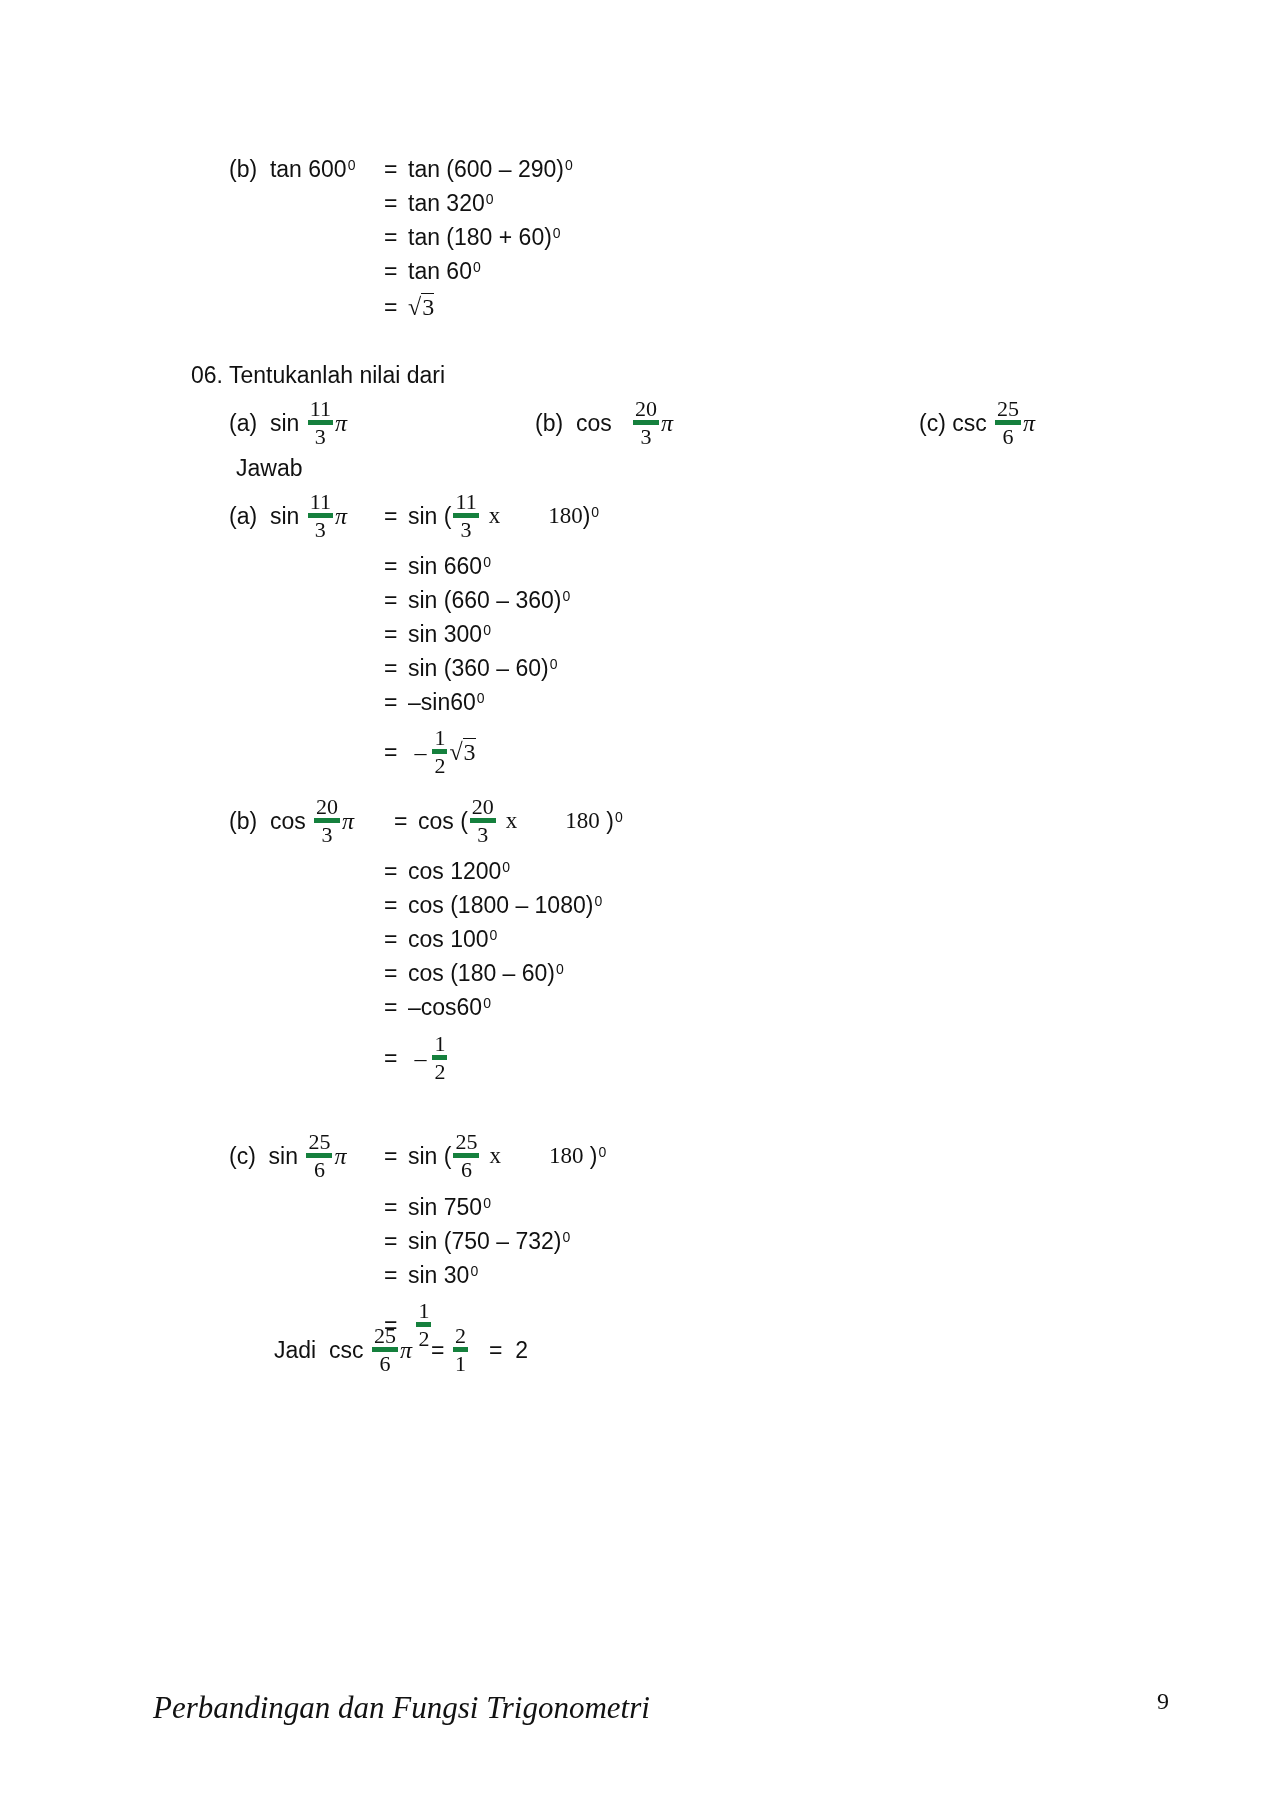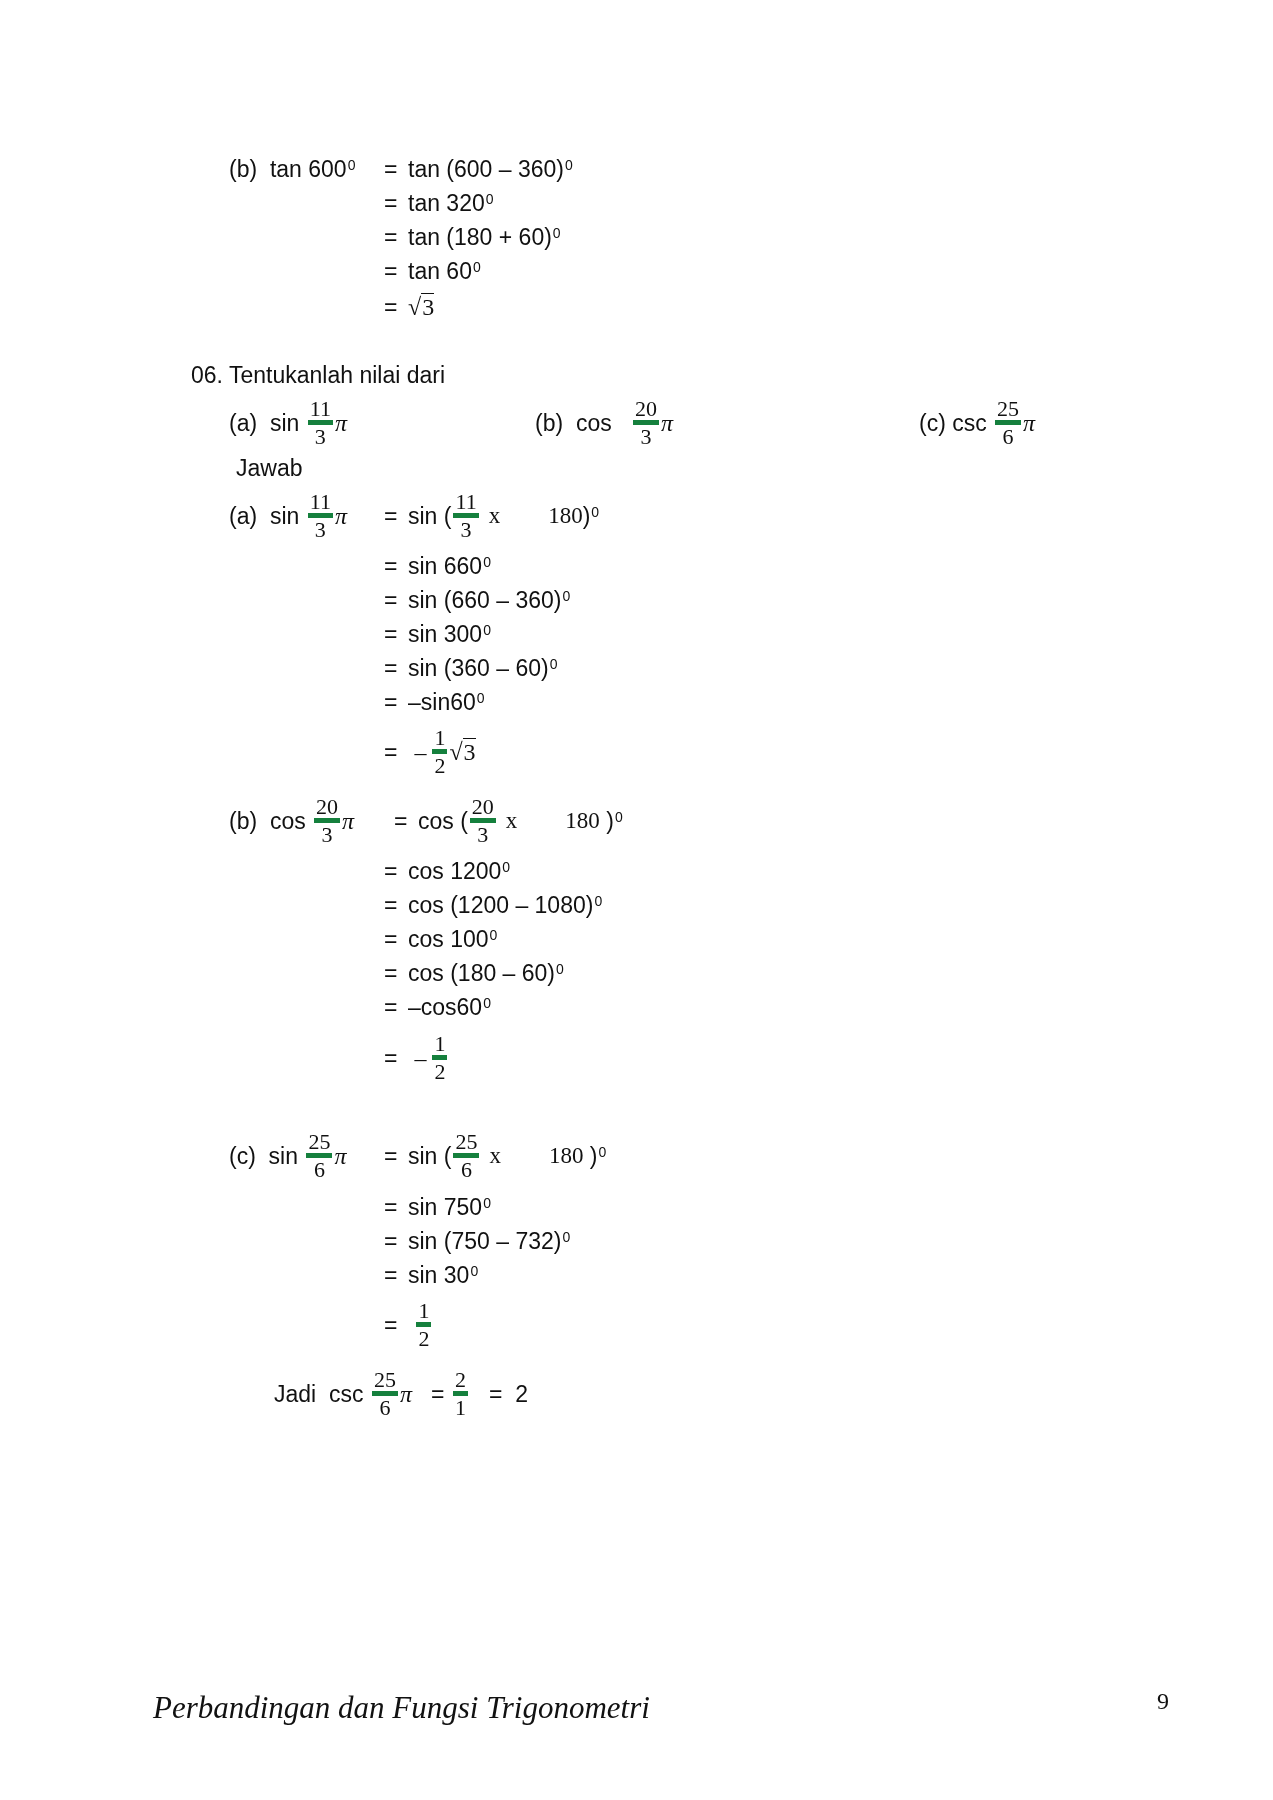--- a/index.html
+++ b/index.html
@@ -24,21 +24,21 @@
 </style>
 </head>
 <body>
 
 <div>
   <div class="line sans" style="left:229px; top:152px;">
     <span>(b)</span>&nbsp;&nbsp;<span>tan 600</span><sup class="deg">0</sup>
   </div>
   <div class="line sans" style="left:384px; top:152px;">
     <span class="eq">=</span>
-      <span>tan (600 – 360)</span>
+      <span>tan (600 – 290)</span>
       <sup class="deg">0</sup>
   </div>
   <div class="line sans" style="left:384px; top:186px;">
     <span class="eq">=</span>
       <span>tan 320</span>
       <sup class="deg">0</sup>
   </div>
   <div class="line sans" style="left:384px; top:220px;">
     <span class="eq">=</span>
       <span>tan (180 + 60)</span>
@@ -153,21 +153,21 @@
       </span>
     <span class="times">x</span><span class="num180">180</span>&nbsp;<span>)</span><sup class="deg">0</sup>
   </div>
   <div class="line sans" style="left:384px; top:854px;">
     <span class="eq">=</span>
       <span>cos 1200</span>
       <sup class="deg">0</sup>
   </div>
   <div class="line sans" style="left:384px; top:888px;">
     <span class="eq">=</span>
-      <span>cos (1200 – 1080)</span>
+      <span>cos (1800 – 1080)</span>
       <sup class="deg">0</sup>
   </div>
   <div class="line sans" style="left:384px; top:922px;">
     <span class="eq">=</span>
       <span>cos 100</span>
       <sup class="deg">0</sup>
   </div>
   <div class="line sans" style="left:384px; top:956px;">
     <span class="eq">=</span>
       <span>cos (180 – 60)</span>
@@ -219,21 +219,21 @@
       <span>sin 30</span>
       <sup class="deg">0</sup>
   </div>
   <div class="line sans tall" style="left:384px; top:1295px;">
     <span class="eq">=</span>&nbsp;
     <span class="frac">
         <span class="num">1</span>
         <span class="den">2</span>
       </span>
   </div>
-  <div class="line sans tall" style="left:274px; top:1364px;">
+  <div class="line sans tall" style="left:274px; top:1320px;">
     <span style="white-space:pre;">Jadi  csc</span>&nbsp;
     <span class="frac">
         <span class="num">25</span>
         <span class="den">6</span>
       </span><span class="pi">π</span>
     &nbsp;&nbsp;&nbsp;<span>=</span>&nbsp;
     <span class="frac">
         <span class="num">2</span>
         <span class="den">1</span>
       </span>

